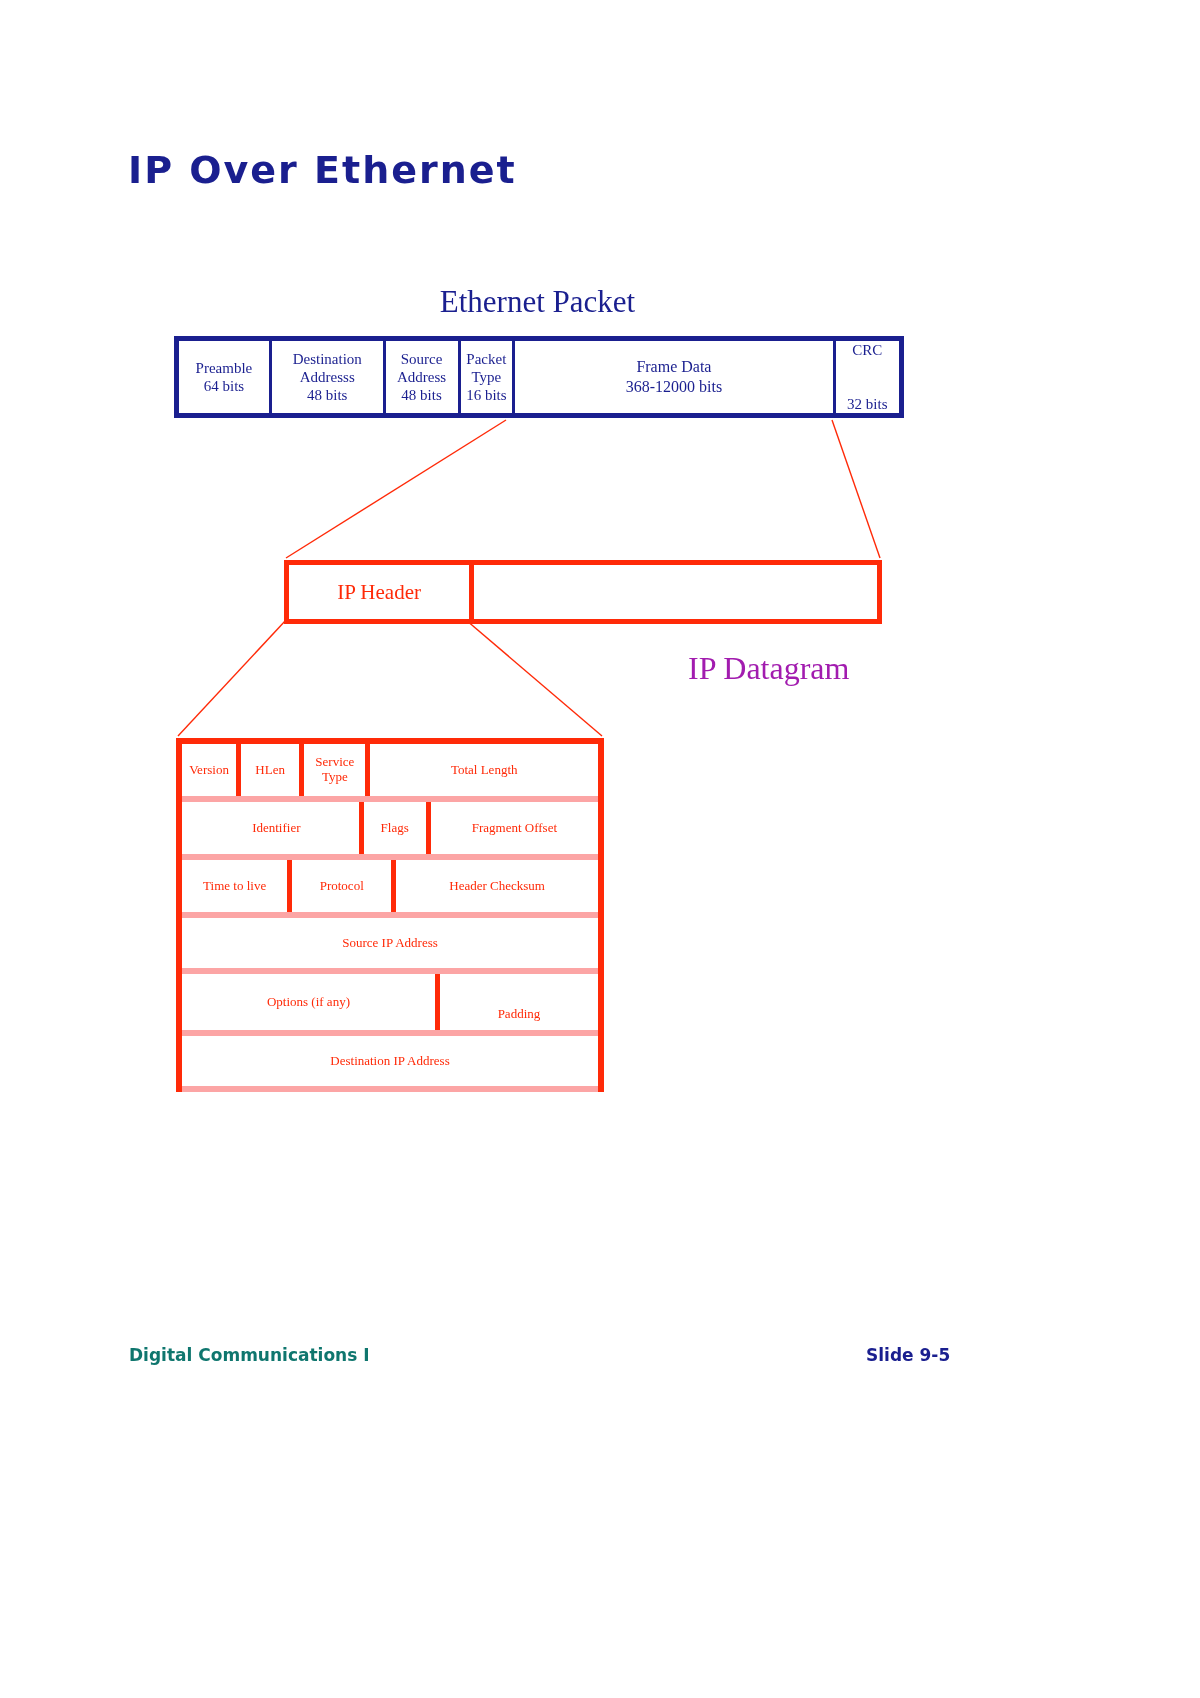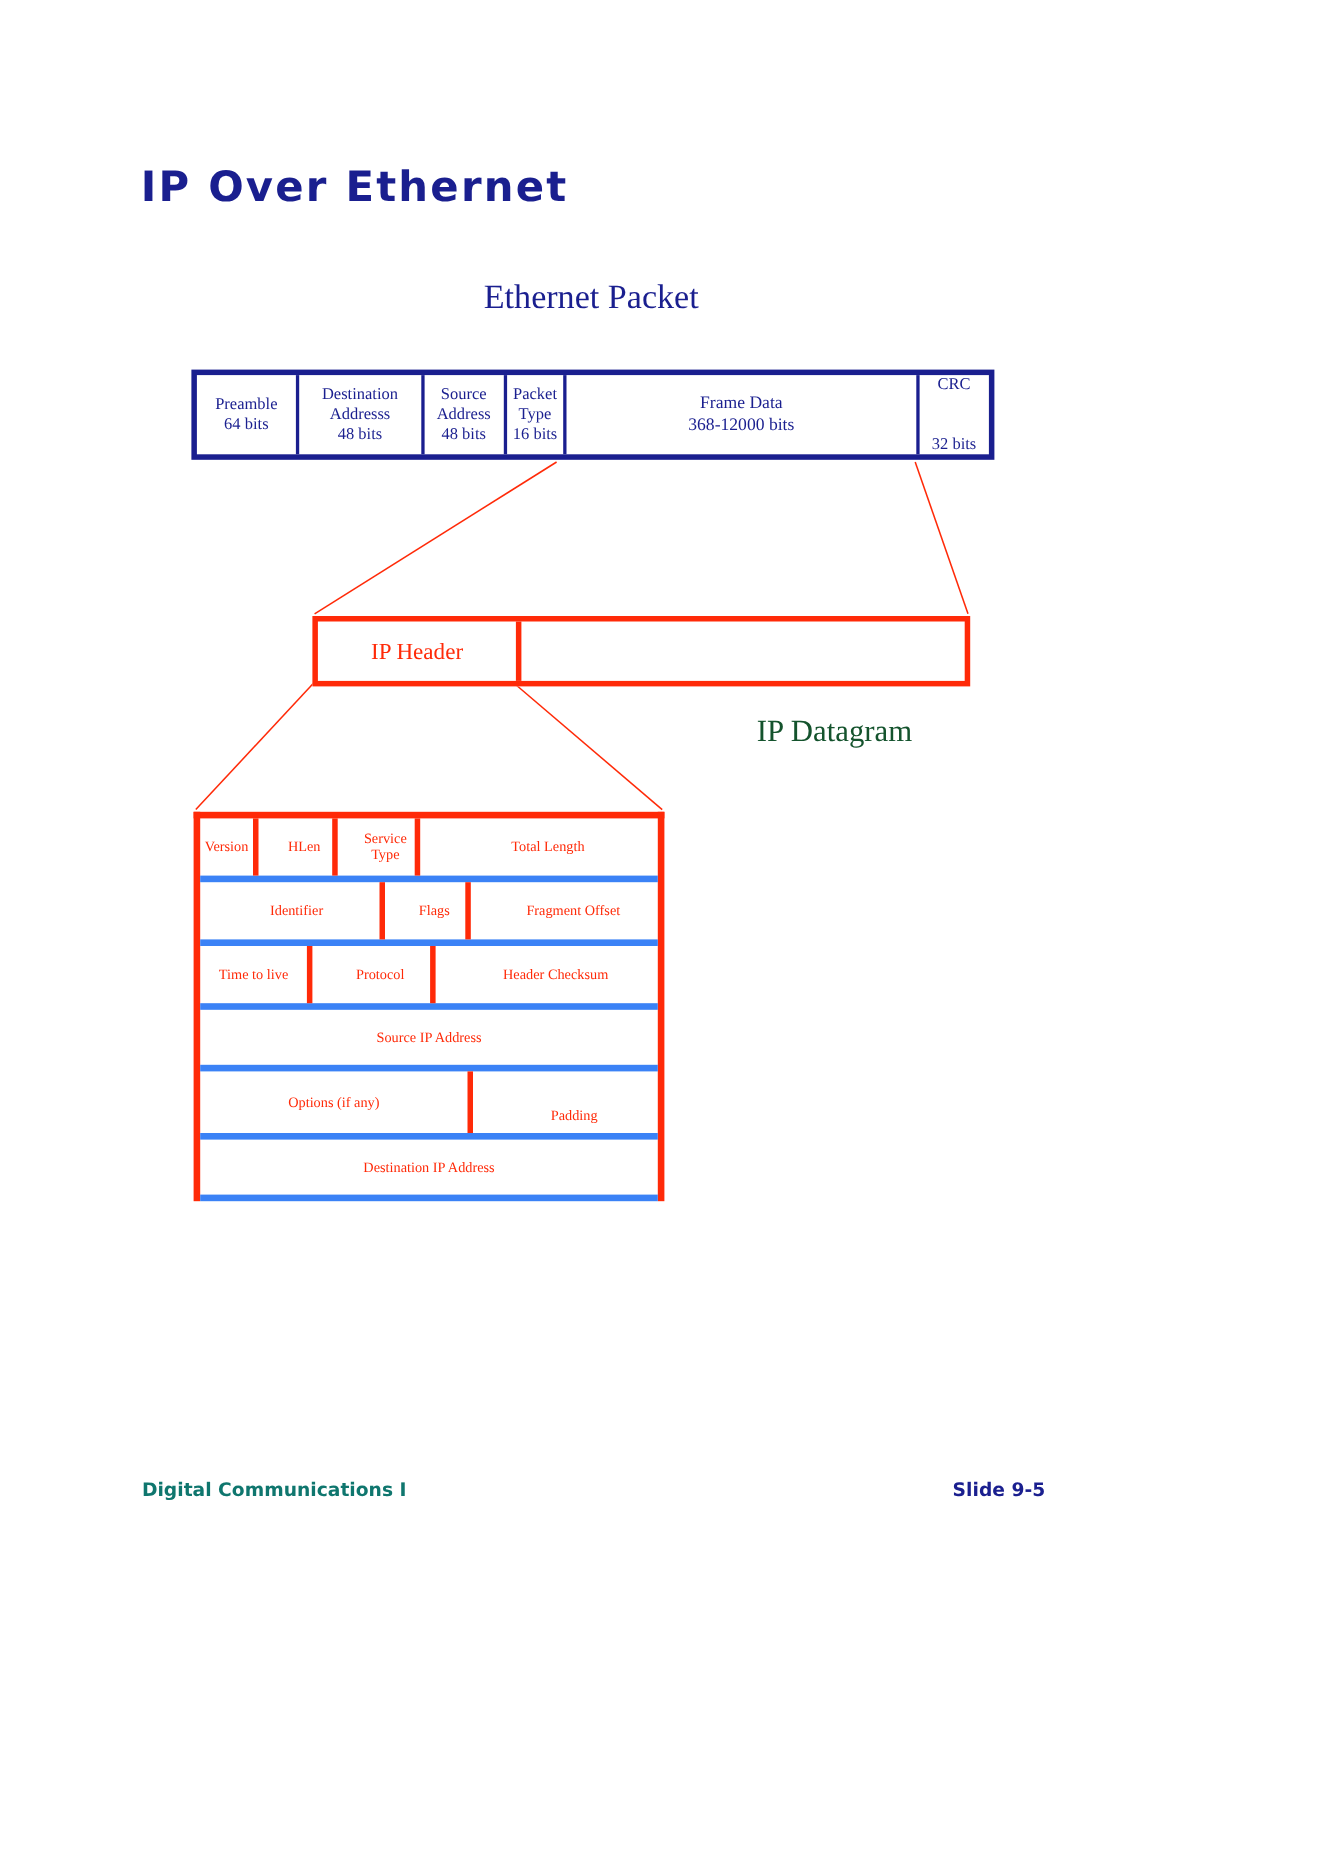--- a/index.html
+++ b/index.html
@@ -25,21 +25,21 @@
     font-size: 38px;
     letter-spacing: 2px;
     color: #1a1f8f;
     white-space: nowrap;
   }
 
   
   .packet-heading {
     position: absolute;
     left: 0;
-    top: 252px;
+    top: 284px;
     width: 1075px;
     text-align: center;
     font-family: "Liberation Serif", serif;
     font-size: 31px;
     color: #1a1f8f;
   }
 
   
   .eth-row {
     position: absolute;
@@ -108,42 +108,41 @@
     box-sizing: border-box;
   }
   .ip-header-cell { width: 31.5%; border-right: 5px solid #ff2a08; }
   .ip-data-cell   { width: 68.5%; }
 
   .ip-datagram-label {
     position: absolute;
     left: 688px;
     top: 650px;
     font-family: "Liberation Serif", serif;
-    font-size: 28px;
-    color: #14532d;
+    font-size: 32px;
+    color: #a21caf;
     white-space: nowrap;
   }
 
   
   .ipdetail {
     position: absolute;
     left: 176px;
     top: 738px;
     width: 428px;
     border-left: 6px solid #ff2a08;
     border-top: 6px solid #ff2a08;
     border-right: 6px solid #ff2a08;
     box-sizing: border-box;
     background: #ffffff;
   }
   .ipd-row {
     display: flex;
-    border-bottom: 6px solid #3b82f6;
-    box-sizing: border-box;
-    gap: 16px;
+    border-bottom: 6px solid #fca5a5;
+    box-sizing: border-box;
   }
   .ipd-cell {
     border-right: 5px solid #ff2a08;
     box-sizing: border-box;
     display: flex;
     align-items: center;
     justify-content: center;
     text-align: center;
     color: #ff2a08;
     font-family: "Liberation Serif", serif;

